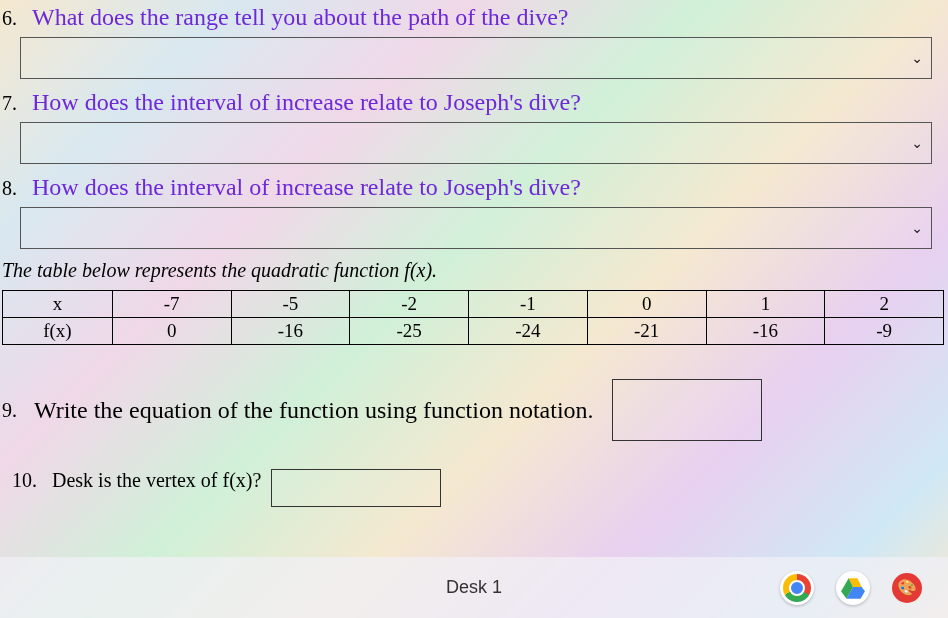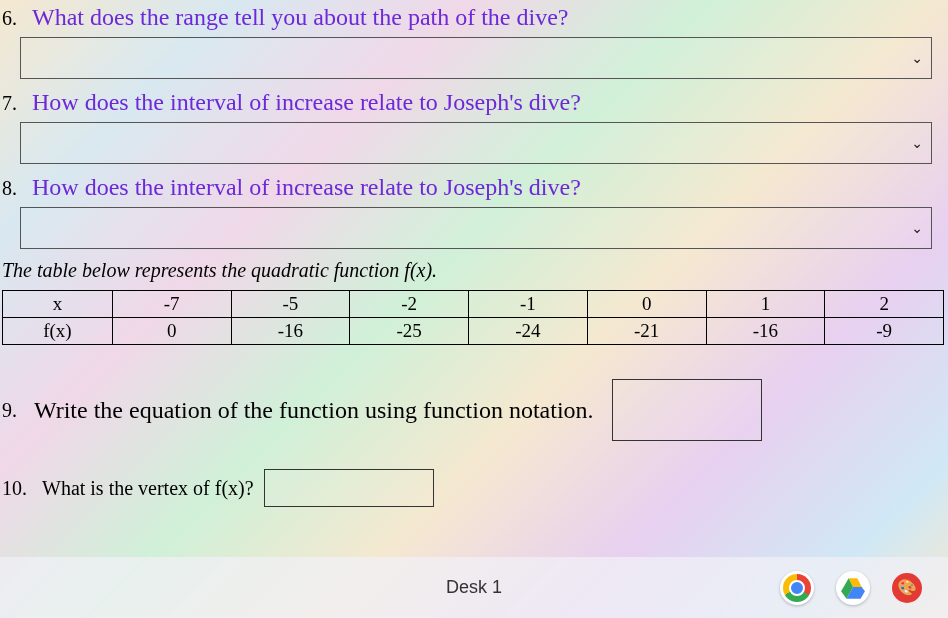--- a/index.html
+++ b/index.html
@@ -76,23 +76,22 @@
     .q9 .qtext { font-size: 24px; }
     .answer-box {
       border: 1px solid #333;
       background: rgba(255,255,255,0.05);
       margin-left: 18px;
       width: 150px;
       height: 62px;
     }
     .q10 {
       display: flex;
-      align-items: center;
       margin-top: 28px;
-      padding-left: 2px;
+      padding-left: 12px;
     }
     .q10 .num { width: 40px; }
     .q10 .qtext { font-size: 20px; }
     .q10-box {
       border: 1px solid #333;
       background: rgba(255,255,255,0.05);
       width: 170px;
       height: 38px;
       margin-left: 10px;
     }
@@ -202,21 +201,21 @@
     </table>
 
   <div class="q9">
     <span class="num">9.</span>
     <span class="qtext">Write the equation of the function using function notation.</span>
     <div class="answer-box"></div>
   </div>
 
   <div class="q10">
     <span class="num">10.</span>
-    <span class="qtext">What is the vertex of f(x)?</span>
+    <span class="qtext">Desk is the vertex of f(x)?</span>
     <div class="q10-box"></div>
   </div>
 </div>
 
 <div class="taskbar">
   <span class="desk-label">Desk 1</span>
   <div class="tray-icons">
     <div class="icon-circle">
       <div class="chrome-icon"></div>
     </div>

